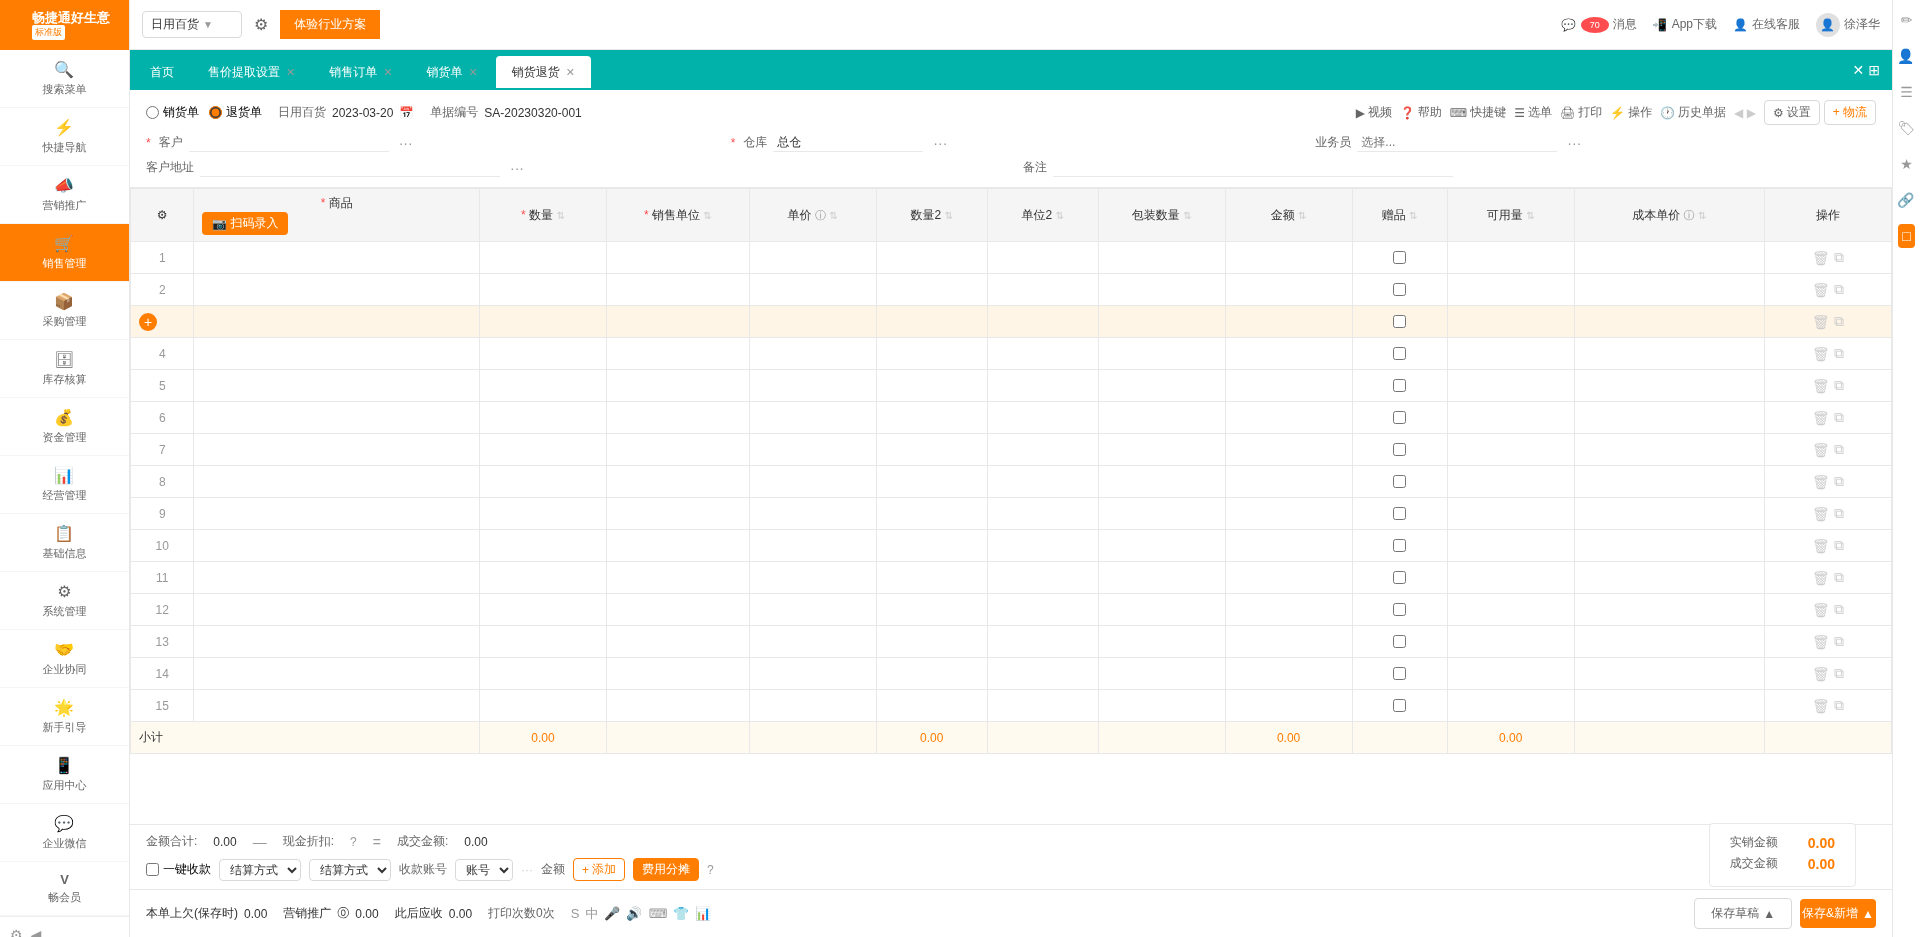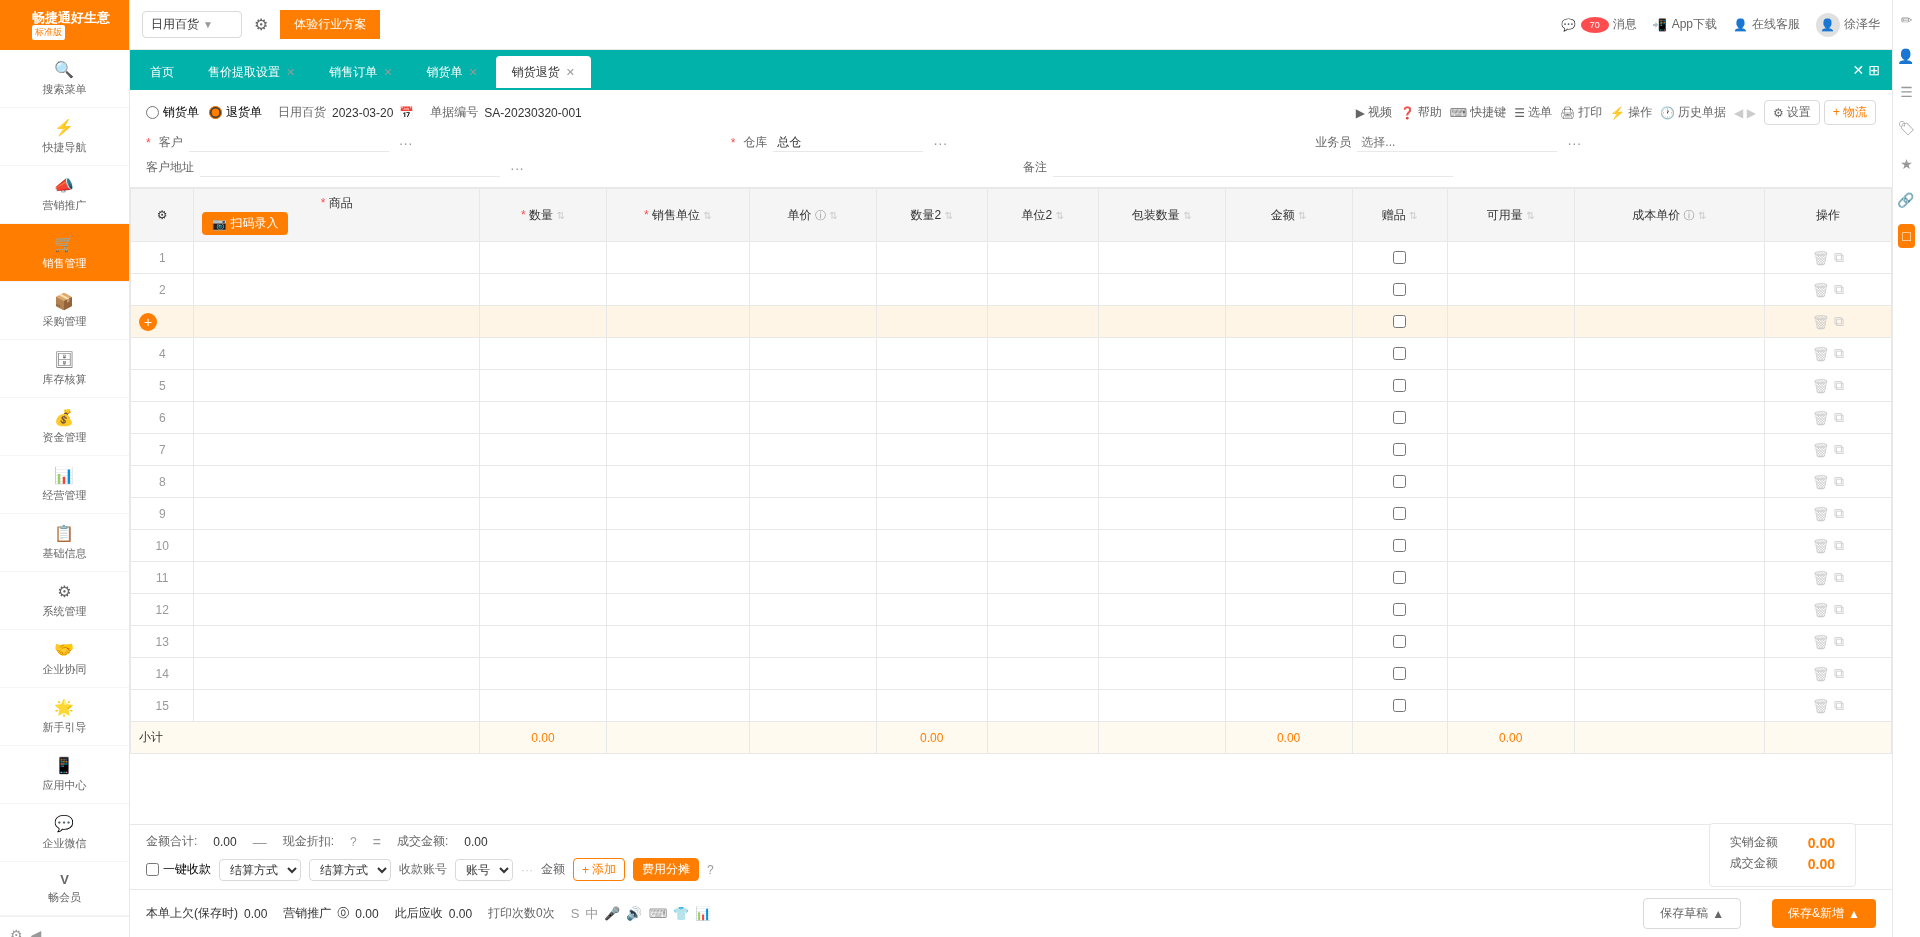--- a/index.html
+++ b/index.html
@@ -89,21 +89,21 @@
     .add-btn { background: transparent; border: 1px solid #ff7d00; color: #ff7d00; border-radius: 4px; padding: 2px 8px; cursor: pointer; display: flex; align-items: center; gap: 3px; font-size: 12px; }
     .tab-btn { background: #fff5e6; border: 1px solid #ffb86c; color: #ff7d00; border-radius: 4px; padding: 2px 8px; cursor: pointer; font-size: 12px; }
     .tab-btn.active { background: #ff7d00; color: #fff; border-color: #ff7d00; }
 
     
     .footer { background: #fff; padding: 8px 16px; border-top: 1px solid #e8e8e8; display: flex; align-items: center; gap: 16px; }
     .footer-info { display: flex; align-items: center; gap: 6px; color: #666; font-size: 12px; }
     .footer-info span { color: #333; }
     .footer-actions { margin-left: auto; display: flex; align-items: center; gap: 8px; }
     .btn-save-draft { border: 1px solid #d9d9d9; background: #fff; color: #666; border-radius: 4px; padding: 6px 16px; cursor: pointer; font-size: 12px; display: flex; align-items: center; gap: 4px; }
-    .btn-save-new { background: #ff7d00; color: #fff; border: none; border-radius: 4px; padding: 6px 16px; cursor: pointer; font-size: 12px; display: flex; align-items: center; gap: 4px; margin-left: 23px; }
+    .btn-save-new { background: #ff7d00; color: #fff; border: none; border-radius: 4px; padding: 6px 2px; cursor: pointer; font-size: 12px; display: flex; align-items: center; gap: 4px; }
     .print-info { color: #666; font-size: 12px; }
     .bottom-toolbar-icons { display: flex; align-items: center; gap: 6px; }
     .bottom-toolbar-icon { color: #999; font-size: 13px; cursor: pointer; }
 
     
     .right-sidebar { width: 28px; background: #fff; border-left: 1px solid #e8e8e8; display: flex; flex-direction: column; align-items: center; padding: 8px 0; gap: 12px; }
     .right-sidebar-icon { color: #999; font-size: 14px; cursor: pointer; padding: 4px; }
     .right-sidebar-icon.active { color: #ff7d00; }
 
     

